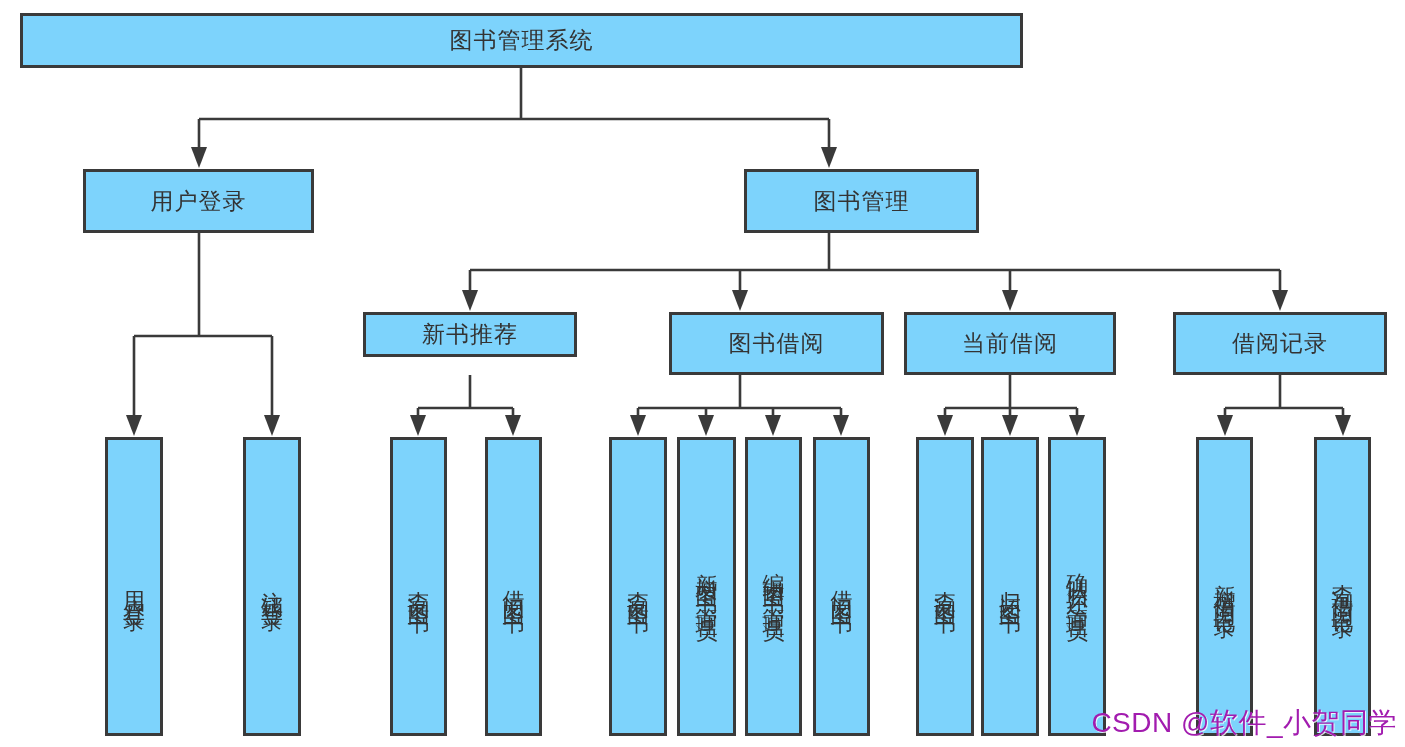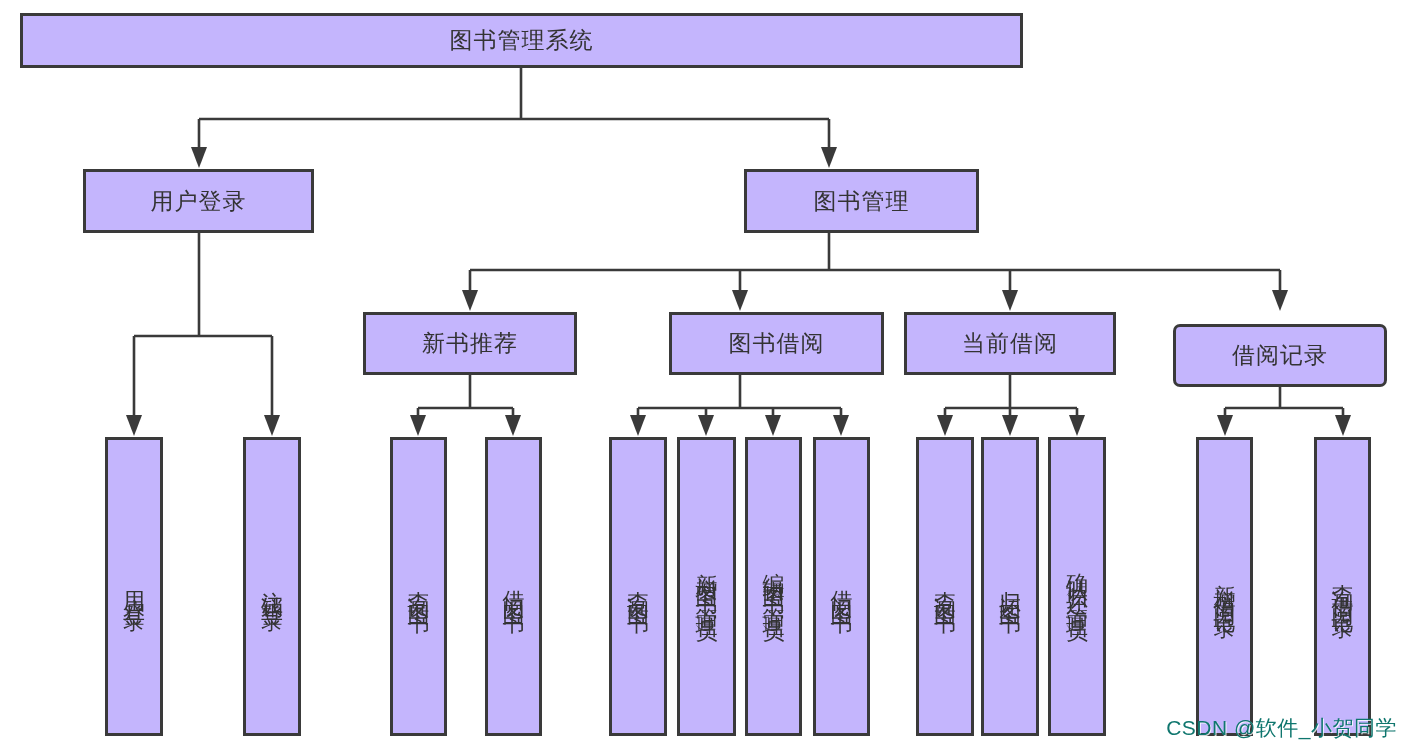--- a/index.html
+++ b/index.html
@@ -14,42 +14,42 @@
   .connectors {
     position: absolute;
     left: 0; top: 0;
     width: 1405px; height: 747px;
     pointer-events: none;
   }
   .node {
     position: absolute;
     box-sizing: border-box;
     border: 3px solid #3a3a3a;
-    background: #c4b5fd;
+    background: #7dd3fc;
     display: flex;
     align-items: center;
     justify-content: center;
     color: #333333;
   }
   .node.h-label { font-size: 23px; letter-spacing: 1px; }
   .node.root-node { font-size: 23px; letter-spacing: 1px; }
   .node.v-label span {
     writing-mode: vertical-rl;
     text-orientation: mixed;
     font-size: 22px;
     letter-spacing: 7px;
     line-height: 1;
     white-space: nowrap;
   }
   .watermark {
     position: absolute;
     right: 8px;
     bottom: 5px;
-    font-size: 21px;
-    color: #0f766e;
+    font-size: 28px;
+    color: #a21caf;
     letter-spacing: 0.5px;
     text-shadow: 1px 1px 0 rgba(255,255,255,0.8);
     white-space: nowrap;
   }
 </style>
 </head>
 <body>
 
 <div class="stage">
 
@@ -90,30 +90,30 @@
     <span>图书管理系统</span>
   </div>
 
   <div class="node h-label" style="left:83px; top:169px; width:231px; height:64px;">
     <span>用户登录</span>
   </div>
   <div class="node h-label" style="left:712px; top:169px; width:235px; height:64px;margin-left:32px;">
     <span>图书管理</span>
   </div>
 
-  <div class="node h-label" style="left:363px; top:312px; width:214px; height:63px;">
+  <div class="node h-label" style="left:363px; top:312px; width:214px; height:45px;">
     <span>新书推荐</span>
   </div>
   <div class="node h-label" style="left:669px; top:312px; width:215px; height:63px;">
     <span>图书借阅</span>
   </div>
   <div class="node h-label" style="left:904px; top:312px; width:212px; height:63px;">
     <span>当前借阅</span>
   </div>
-  <div class="node h-label" style="left:1173px; top:324px; width:214px; height:63px;border-radius:7px;">
+  <div class="node h-label" style="left:1173px; top:312px; width:214px; height:63px;">
     <span>借阅记录</span>
   </div>
 
   <div class="node v-label" style="left:105px; top:437px; width:58px; height:299px;">
     <span>用户登录</span>
   </div>
   <div class="node v-label" style="left:243px; top:437px; width:58px; height:299px;">
     <span>注销登录</span>
   </div>
 

